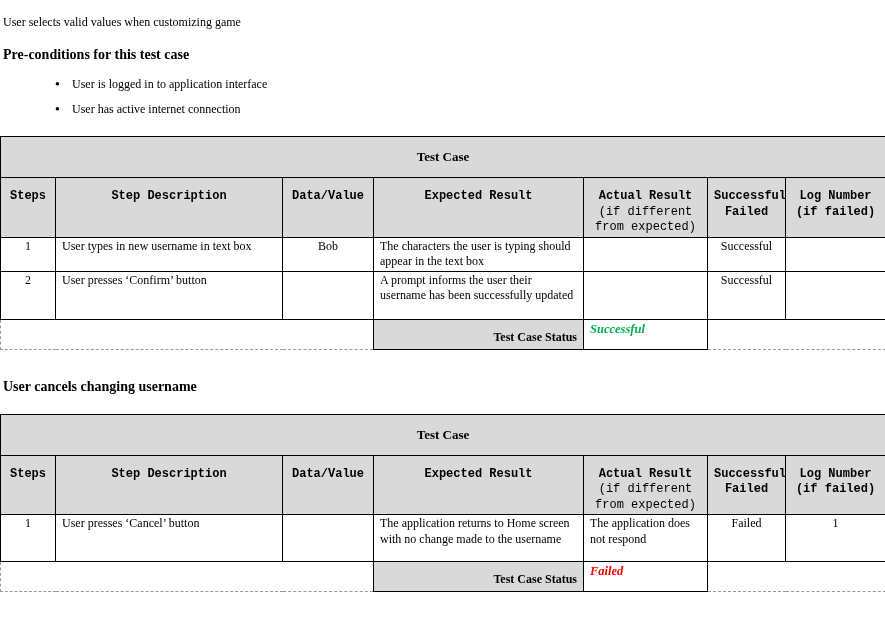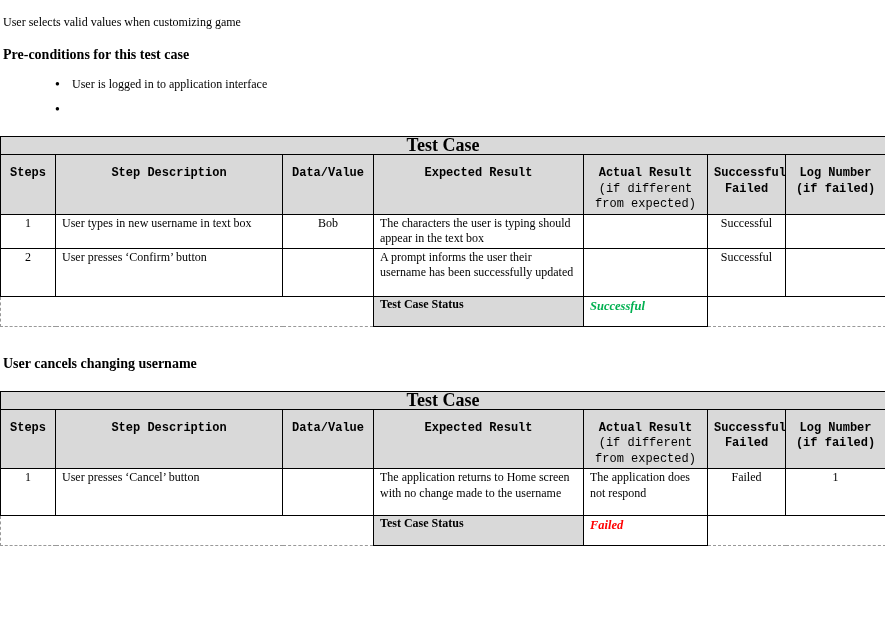--- a/index.html
+++ b/index.html
@@ -63,23 +63,23 @@
     vertical-align: top;
     padding: 1px 6px;
     line-height: 15.5px;
     overflow: hidden;
   }
   tr.ttl { height: 18px; }
   tr.ttl td {
     background: var(--header-fill, #D9D9D9);
     text-align: center;
     font-weight: bold;
-    font-size: 18px;
-    line-height: 16px;
-    padding: 0;
+    font-size: 13px;
+    line-height: 16px;
+    padding: 12px;
   }
   .t1 tr.head { height: 45px; }
   .t2 tr.head { height: 46px; }
   tr.head td {
     background: var(--header-fill, #D9D9D9);
     text-align: center;
     font-weight: bold;
     padding-top: 11px;
     font-family: Liberation Mono, monospace;
   }
@@ -96,22 +96,22 @@
     border-left: 1px dashed #999;
     border-bottom: 1px dashed #999;
   }
   td.ghost-right {
     border-right: 1px dashed #999;
     border-bottom: 1px dashed #999;
   }
   td.status-label {
     background: var(--header-fill, #D9D9D9);
     font-weight: bold;
-    text-align: left;
-    padding-top: 0;
+    text-align: right;
+    padding-top: 10px;
   }
   td.status-value {
     font-weight: bold;
     font-style: italic;
     font-size: 12.5px;
     padding-top: 2px;
   }
   td.status-value.ok { color: var(--success-text, #00B050); }
   td.status-value.fail { color: var(--fail-text, #FF0000); }
 </style>
@@ -124,20 +124,21 @@
   <p class="para">User selects valid values when customizing game</p>
 
   <h2 class="h2 mt-pre">Pre-conditions for this test case</h2>
   <div class="bullets">
     <div class="bullet-item">
       <span class="bullet-dot">●</span>
       <span>User is logged in to application interface</span>
     </div>
     <div class="bullet-item">
       <span class="bullet-dot">●</span>
+      <span>User has active internet connection</span>
     </div>
   </div>
 
 
   <table class="tc-table t1">
     <colgroup>
       <col style="width:55px">
         <col style="width:227px">
         <col style="width:91px">
         <col style="width:210px">

